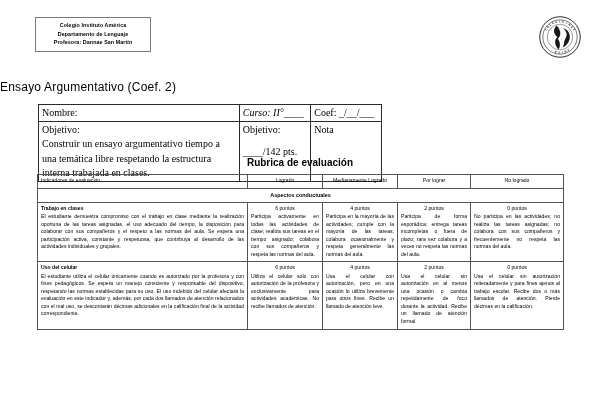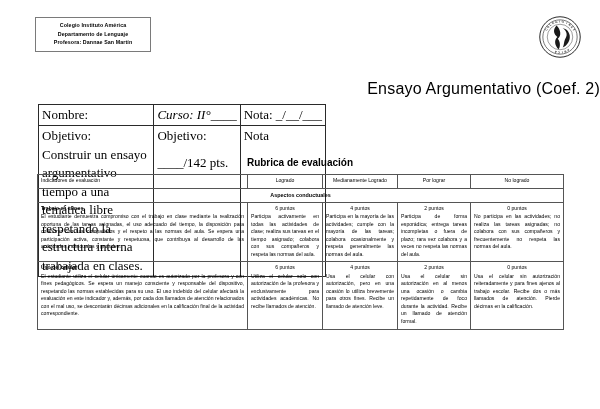--- a/index.html
+++ b/index.html
@@ -41,34 +41,34 @@
     width: 44px;
     height: 44px;
   }
 
   
   .doc-title {
     position: absolute;
     left: 0;
     top: 80px;
     width: 600px;
-    text-align: right;
-    font-size: 16px;
+    text-align: left;
+    font-size: 12px;
     letter-spacing: 0.2px;
   }
 
   
   .info-table {
     position: absolute;
     left: 38px;
     top: 104px;
-    width: 288px;
+    width: 344px;
     border-collapse: collapse;
     font-family: "Liberation Serif", serif;
-    font-size: 13px;
+    font-size: 10px;
   }
   .info-table td {
     border: 1px solid #2a2a2a;
     padding: 1px 3px 1px 3px;
     vertical-align: top;
     line-height: 1.42;
   }
   .it-name   { width: 184px; }
   .it-curso  { width: 58px; white-space: nowrap; font-style: italic; }
   .it-fecha  { width: 58px; white-space: nowrap; }
@@ -181,21 +181,21 @@
   </svg>
 </div>
 
 <div class="doc-title">Ensayo Argumentativo (Coef. 2)</div>
 
 <table class="info-table">
   <tbody>
       <tr>
     <td class="it-name">Nombre:</td>
     <td class="it-curso">Curso: II°____</td>
-    <td class="it-fecha">Nota:  _/__/___</td>
+    <td class="it-fecha">Coef:  _/__/___</td>
   </tr>
   <tr>
     <td class="obj-cell">
       <span>Objetivo:</span>
       <span class="obj-text">Construir un ensayo argumentativo tiempo a una temática libre respetando la estructura interna trabajada en clases.</span>
     </td>
     <td>
       <span>Objetivo:</span>
       <span class="pts-line">____/142  pts.</span>
     </td>

